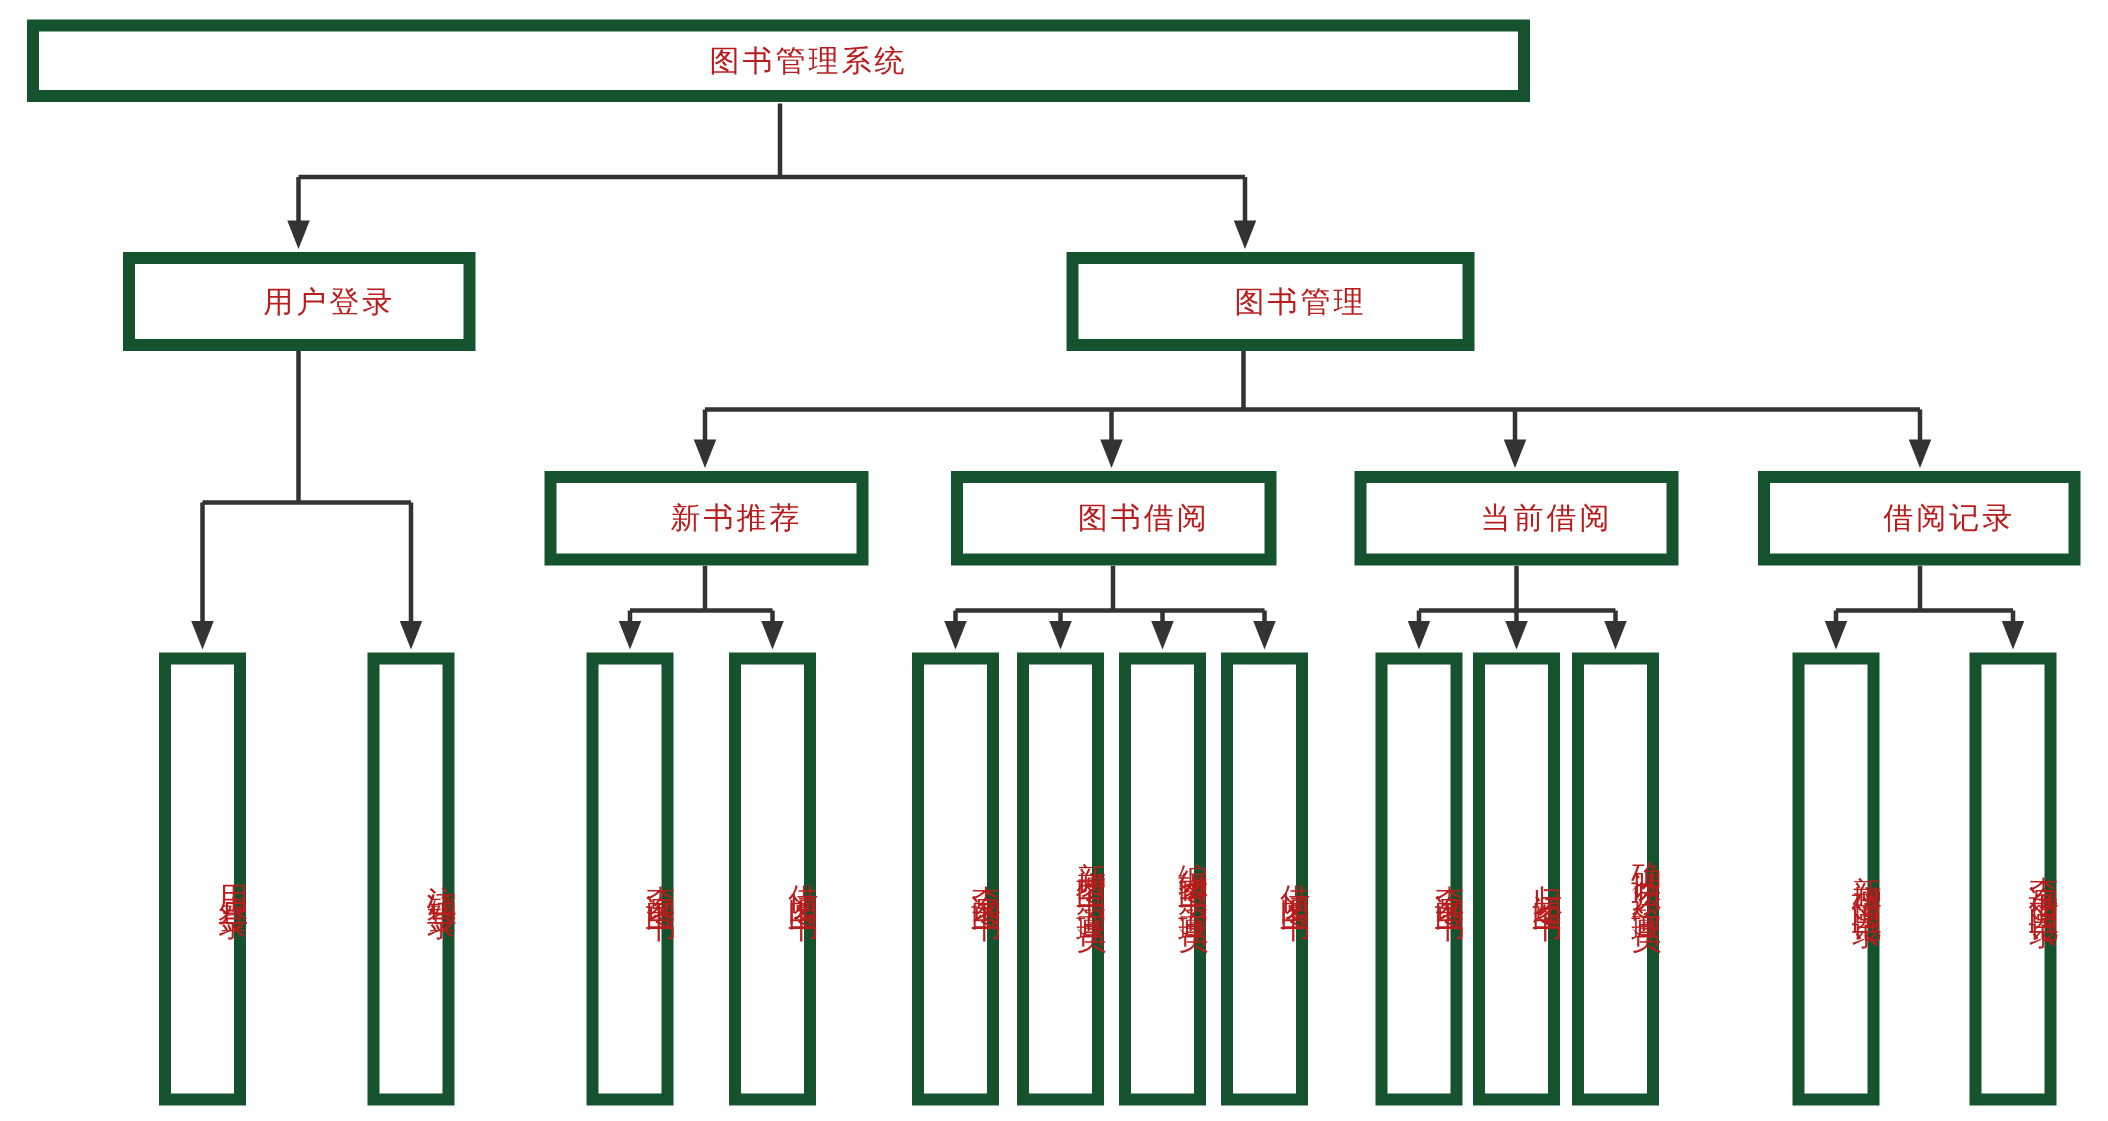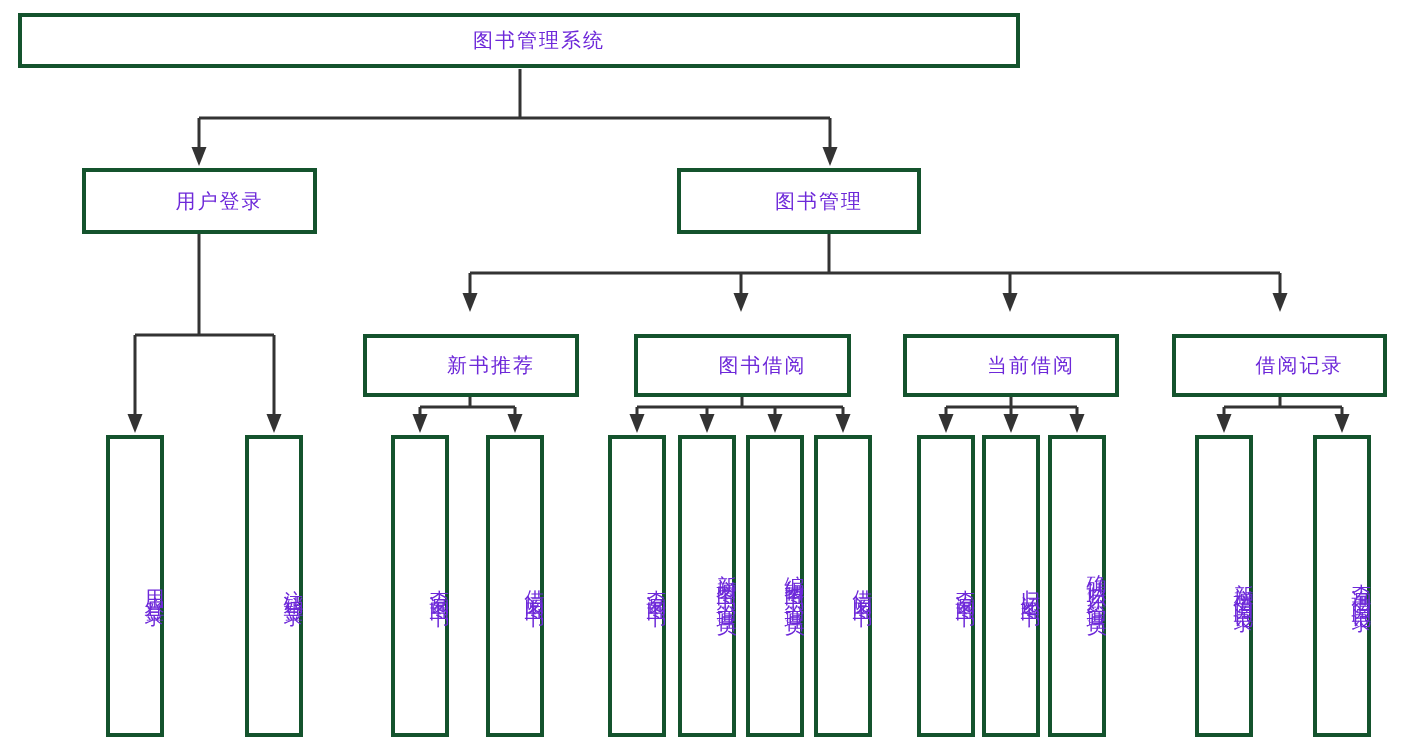--- a/index.html
+++ b/index.html
@@ -19,40 +19,40 @@
     position: absolute;
     left: 0;
     top: 0;
     width: 1405px;
     height: 747px;
     pointer-events: none;
   }
   .node {
     position: absolute;
     box-sizing: border-box;
-    border: 4px solid #14532d;
+    border: 8px solid #14532d;
     background: #ffffff;
     display: flex;
     align-items: center;
     justify-content: center;
-    color: #6d28d9;
+    color: #b91c1c;
     font-size: 20px;
     letter-spacing: 2px;
     z-index: 2;
     padding-left: 40px;
   }
   .node span {
     display: block;
     white-space: nowrap;
   }
   
   .root  { left: 18px;   top: 13px;  width: 1002px; height: 55px; }
   .l2a   { left: 82px;   top: 168px; width: 235px;  height: 66px; }
-  .l2b   { left: 677px;  top: 168px; width: 244px;  height: 66px; }
-  .l3    { top: 314px; height: 63px; margin-top: 20px; }
+  .l2b   { left: 711px;  top: 168px; width: 272px;  height: 66px; }
+  .l3    { top: 314px; height: 63px; }
   .l3a   { left: 363px;  width: 216px; }
   .l3b   { left: 634px;  width: 217px; }
   .l3c   { left: 903px;  width: 216px; }
   .l3d   { left: 1172px; width: 215px; text-align: center; }
   
   .leaf  { top: 435px; height: 302px; width: 58px; }
   .leaf span {
     writing-mode: vertical-rl;
     text-orientation: mixed;
     letter-spacing: 6px;

